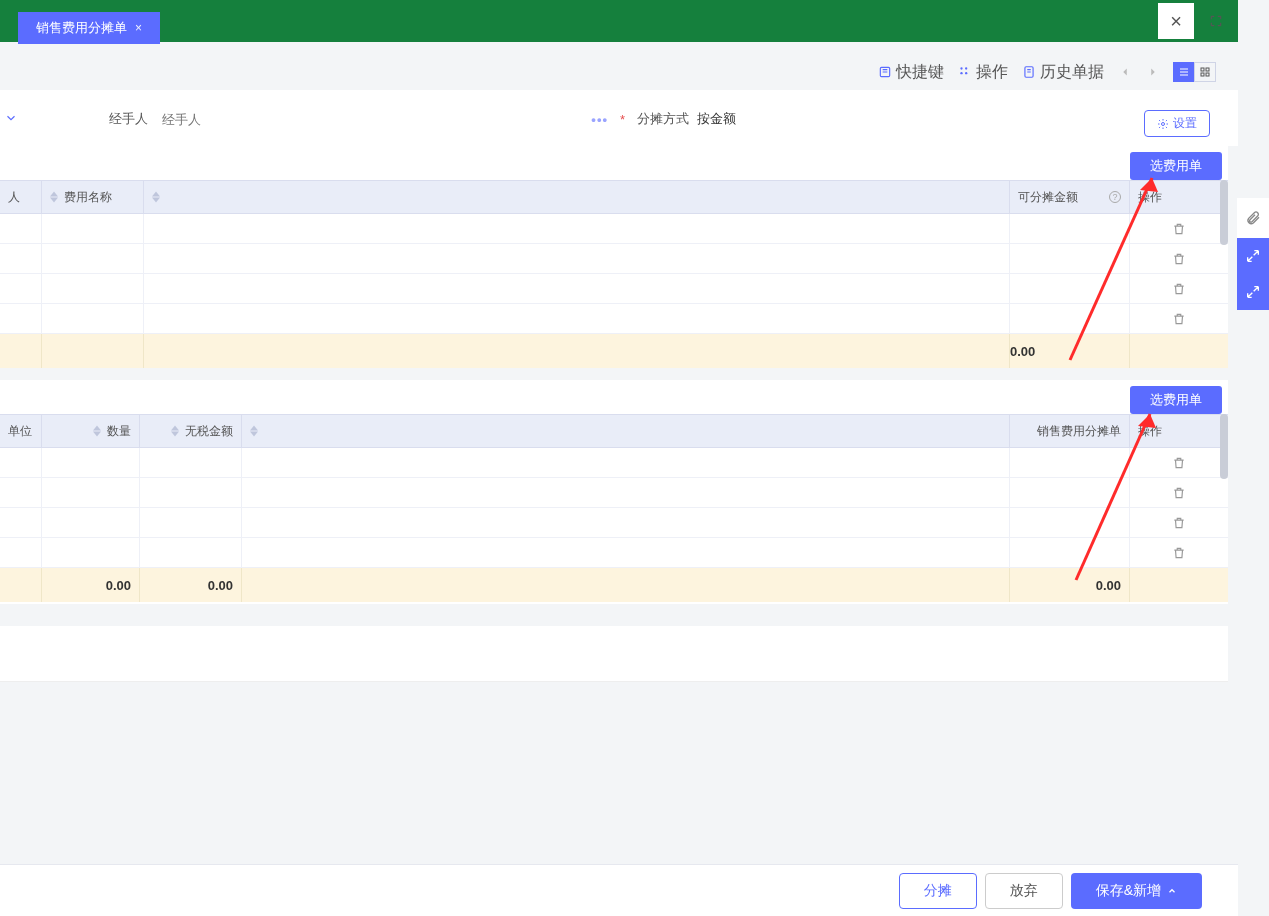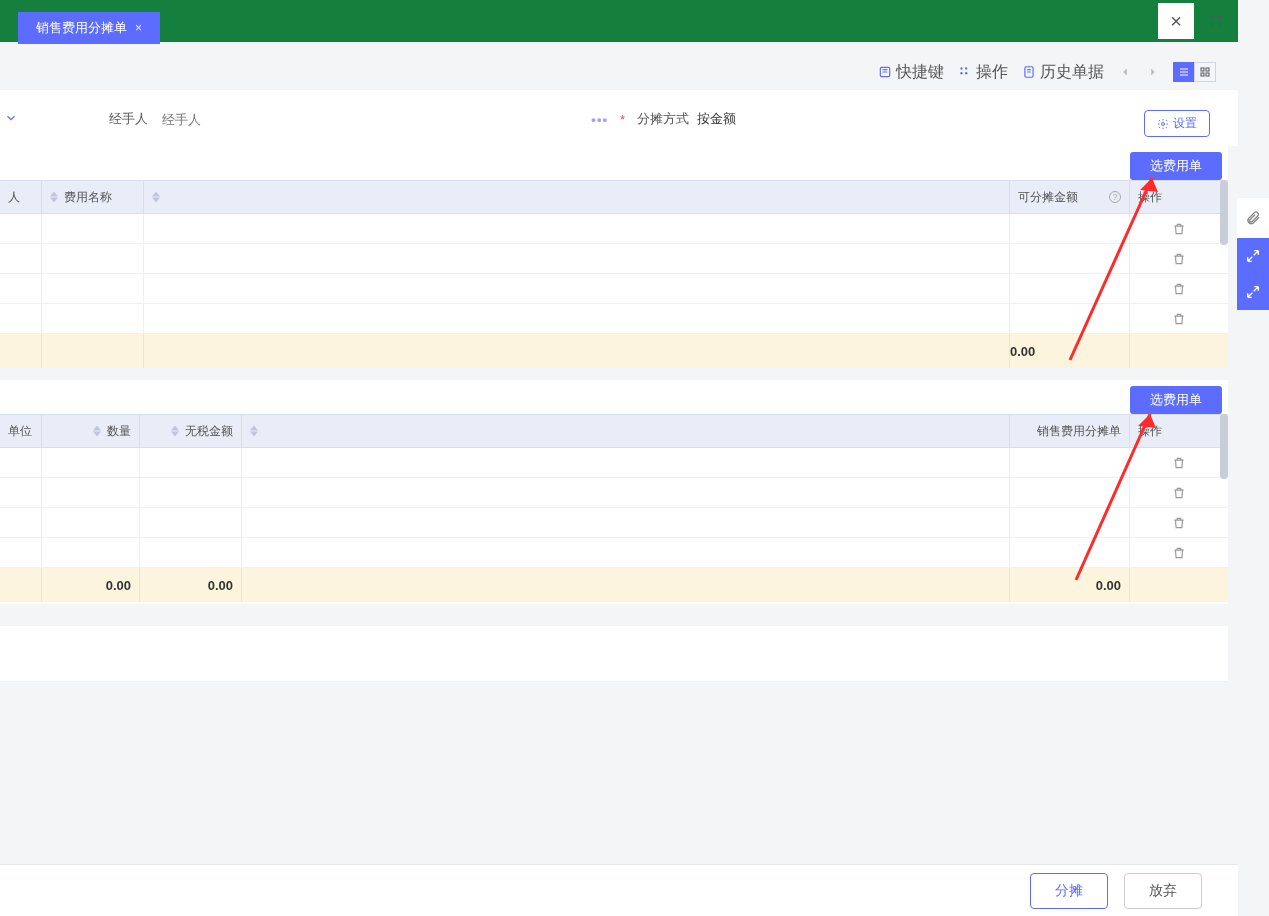--- a/index.html
+++ b/index.html
@@ -72,21 +72,21 @@
 .c-head2 .d4{flex:1}
 .c-head2 .d5{width:120px;justify-content:flex-end}
 .c-head2 .d6{width:98px;border-right:none}
 
 .scroll-stub { position: absolute; right: 0; top: 34px; width: 8px; height: 65px; background: #c9cdd7; border-radius: 4px; }
 
 
 .gray-stub { position: absolute; left: 0; top: 610px; width: 1228px; height: 16px; background: #f3f5f7; }
 .white-blk { position: absolute; left: 0; top: 626px; width: 1228px; height: 56px; background: #fff; border-bottom: 1px solid #eee; }
 
-.footer { position: absolute; left: 0; bottom: 0; width: 1238px; height: 52px; background: #fff; border-top: 1px solid #e6e8ef; display: flex; align-items: center; justify-content: flex-end; padding-right: 36px; gap: 16px; }
+.footer { position: absolute; left: 0; bottom: 0; width: 1238px; height: 52px; background: #fff; border-top: 1px solid #e6e8ef; display: flex; align-items: center; justify-content: flex-end; padding-right: 36px; gap: 8px; }
 .btn { padding: 8px 24px; border-radius: 4px; font-size: 14px; cursor: pointer; border: 1px solid transparent; }
 .btn-outline-prim { border-color: #5b6cff; color: #5b6cff; background: #fff; }
 .btn-outline-gray { border-color: #ccc; color: #555; background: #fff; }
 .btn-prim { background: #5b6cff; color: #fff; display: flex; align-items: center; gap: 6px; }
 .btn-prim svg { width: 10px; height: 10px; }
 
 
 .right-rail { position: absolute; right: 0; top: 0; width: 32px; height: 916px; display: flex; flex-direction: column; align-items: center; gap: 0; }
 .clip { width: 32px; height: 40px; display: flex; align-items: center; justify-content: center; color: #888; background: #fff; margin-top: 198px; cursor: pointer; }
 .clip svg { width: 16px; height: 16px; }
@@ -397,20 +397,26 @@
   </div>
   <div class="scroll-stub"></div>
 </div>
 
 <div class="gray-stub"></div>
 <div class="white-blk"></div>
 
 <div class="footer">
   <button class="btn btn-outline-prim">分摊</button>
   <button class="btn btn-outline-gray">放弃</button>
+  <button class="btn btn-prim">
+    <span>保存&amp;新增</span>
+    <svg viewBox="0 0 24 24" fill="none" stroke="currentColor" stroke-width="3">
+        <path d="M6 15l6-6 6 6"></path>
+      </svg>
+  </button>
 </div>
 
 <div class="right-rail">
   <div class="clip">
     <svg viewBox="0 0 24 24" fill="none" stroke="currentColor" stroke-width="2">
         <path d="M21 11l-8.5 8.5a5 5 0 01-7-7L14 4a3.5 3.5 0 015 5l-8.5 8.5a2 2 0 01-3-3L15 7"></path>
       </svg>
   </div>
   <div class="exp-btn">
     <svg viewBox="0 0 24 24" fill="none" stroke="currentColor" stroke-width="2">

